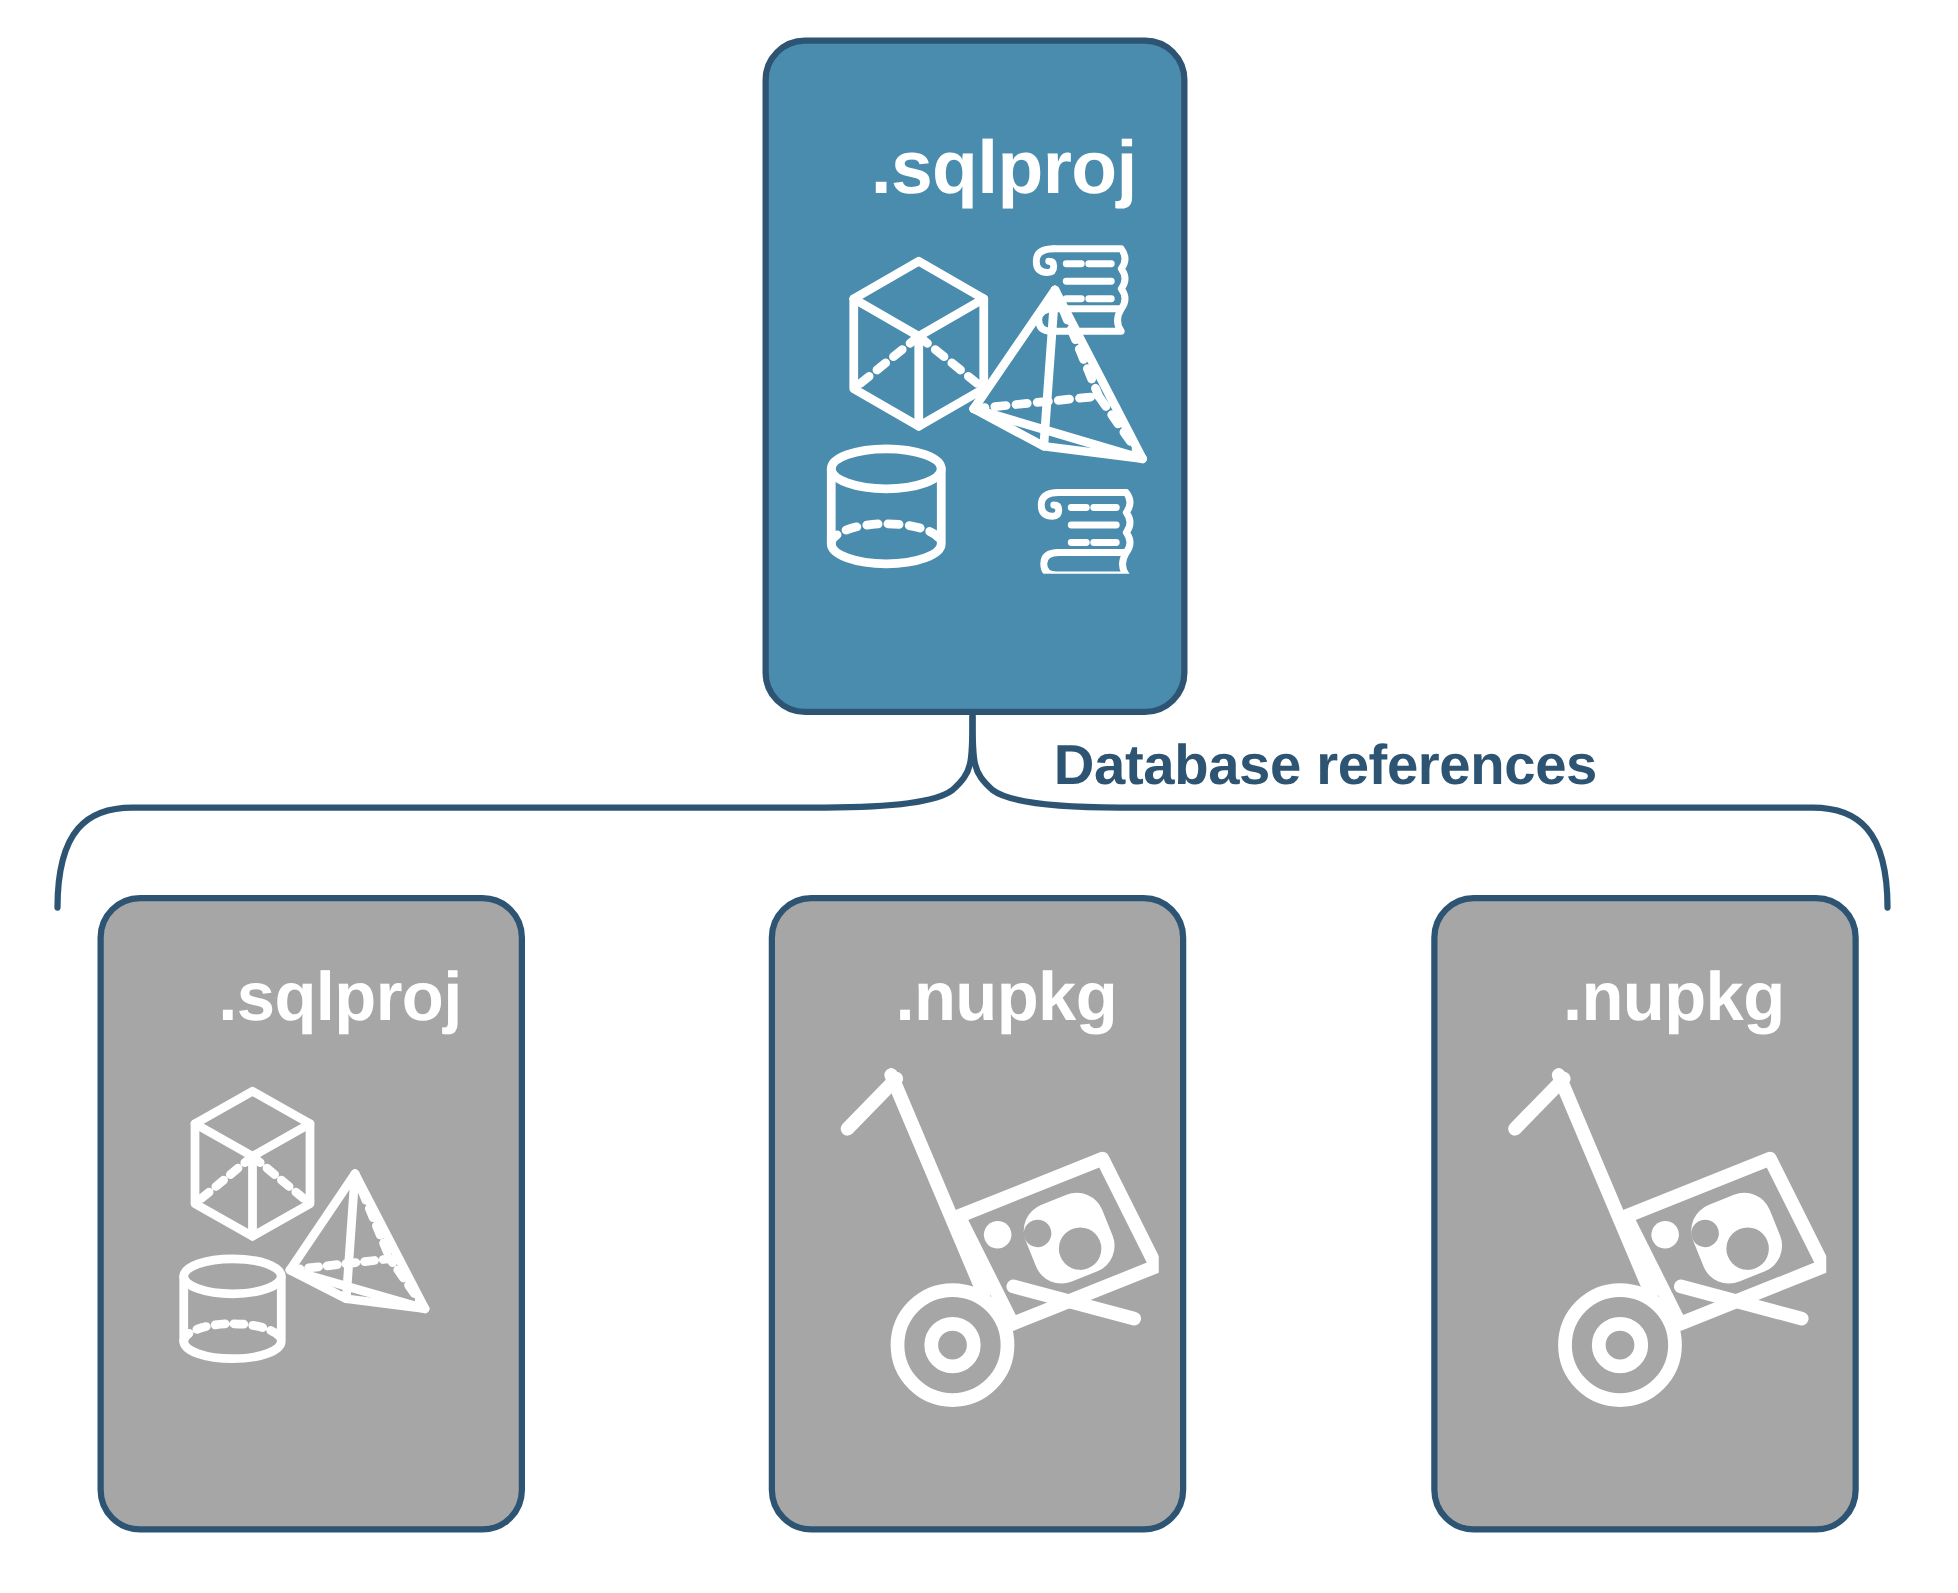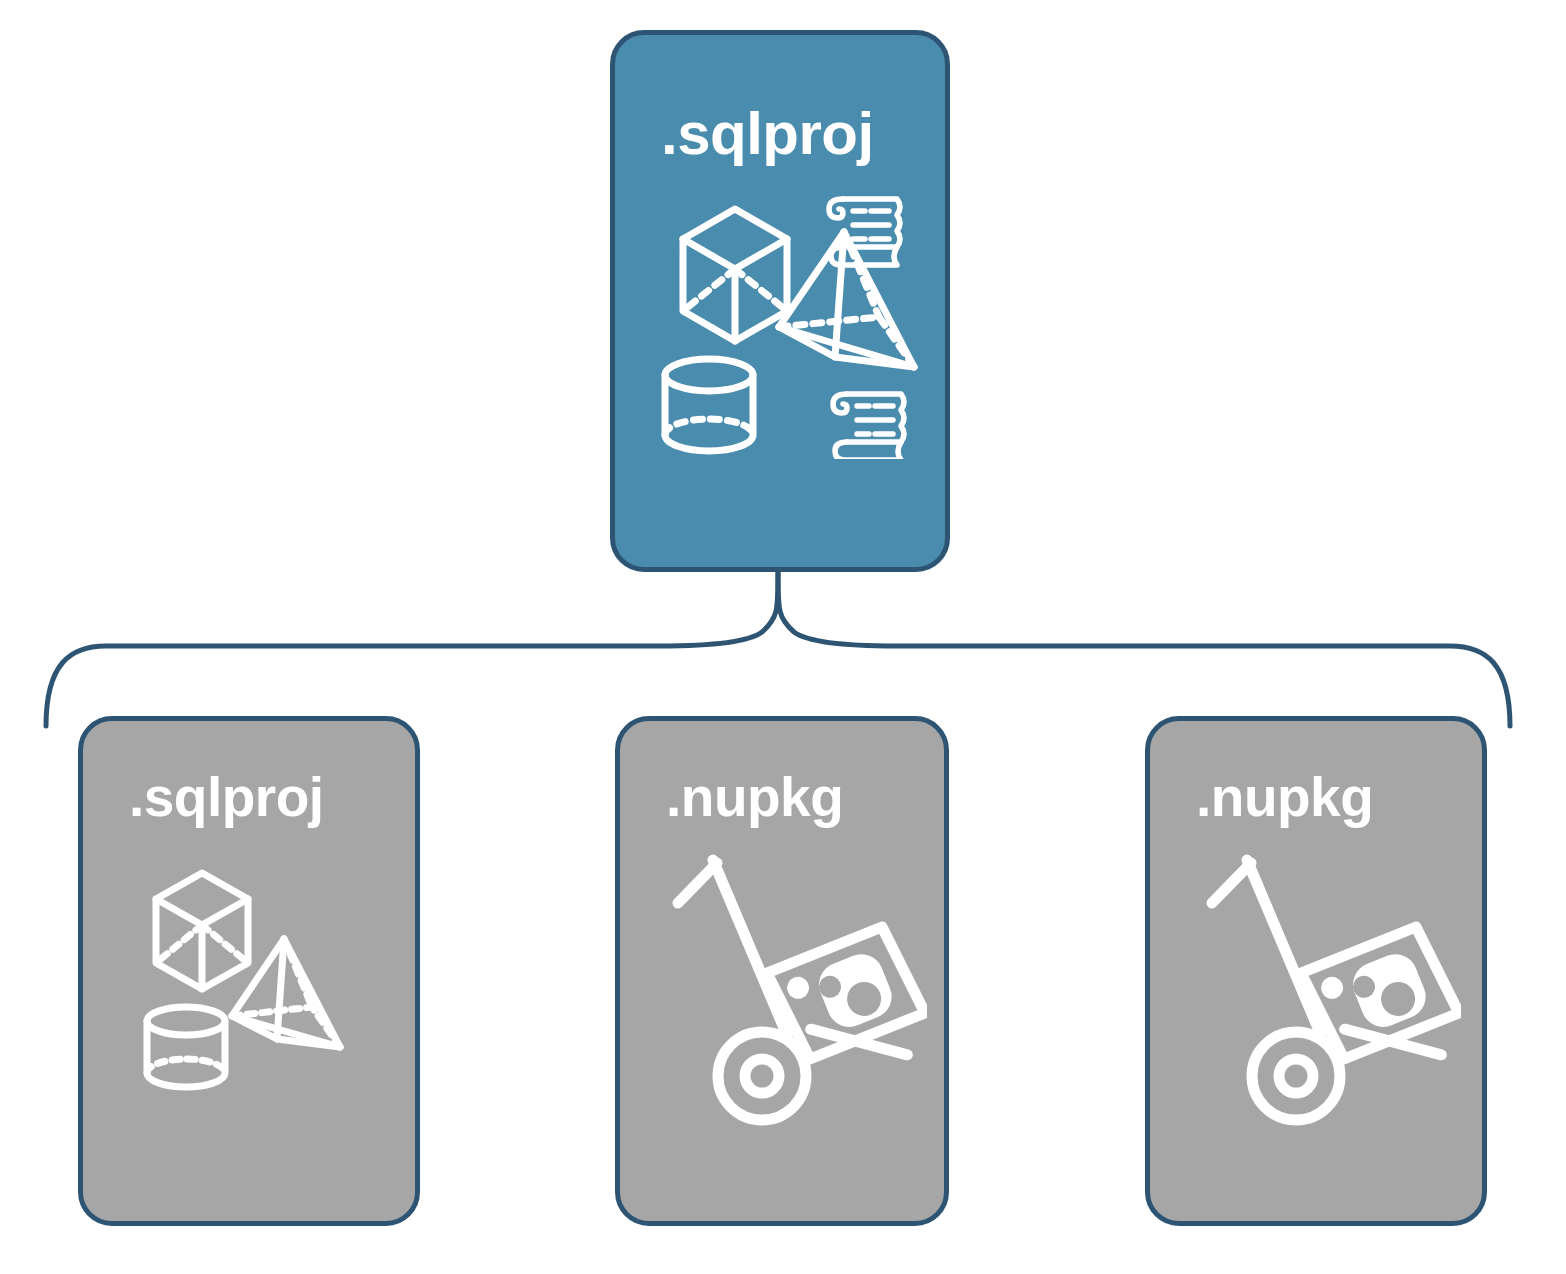--- a/index.html
+++ b/index.html
@@ -18,20 +18,21 @@
     border-radius:34px;
     box-sizing:border-box;
     overflow:hidden;
   }
   .card.blue{background:#4a8cad;}
   .card.gray{background:#a6a6a6;}
 
   .card-title{
     position:absolute;
     left:4px;right:0;
+    text-align:center;
     color:#ffffff;
     font-weight:bold;
     letter-spacing:-0.5px;
     font-family:"Liberation Sans", sans-serif;
     user-select:none;
     margin-left:42px;
   }
 
   
   #card-top{left:610px;top:30px;width:340px;height:542px;}
@@ -136,20 +137,21 @@
                L106,106
                C70,106 46,124 46,186"></path>
       <path d="M778,33
                C778,70 778,78 794,92
                C810,104 856,106 896,106
                L1450,106
                C1486,106 1510,124 1510,186"></path>
     </g>
   </svg>
 
+  <div id="brace-label">Database references</div>
 
   <div class="card gray card-bottom" id="card-b1">
     <div class="card-title">.sqlproj</div>
     <div class="bottom-icons" id="b1-icons">
       <svg viewBox="0 0 230 250" width="230" height="250" aria-hidden="true">
         <g fill="none" stroke="#ffffff" stroke-width="7" stroke-linecap="round" stroke-linejoin="round">
           <g>
             <polygon points="22,38 68,12 114,38 68,64"></polygon>
             <polyline points="22,38 22,102 68,128 114,102 114,38"></polyline>
             <line x1="68" y1="64" x2="68" y2="128"></line>

